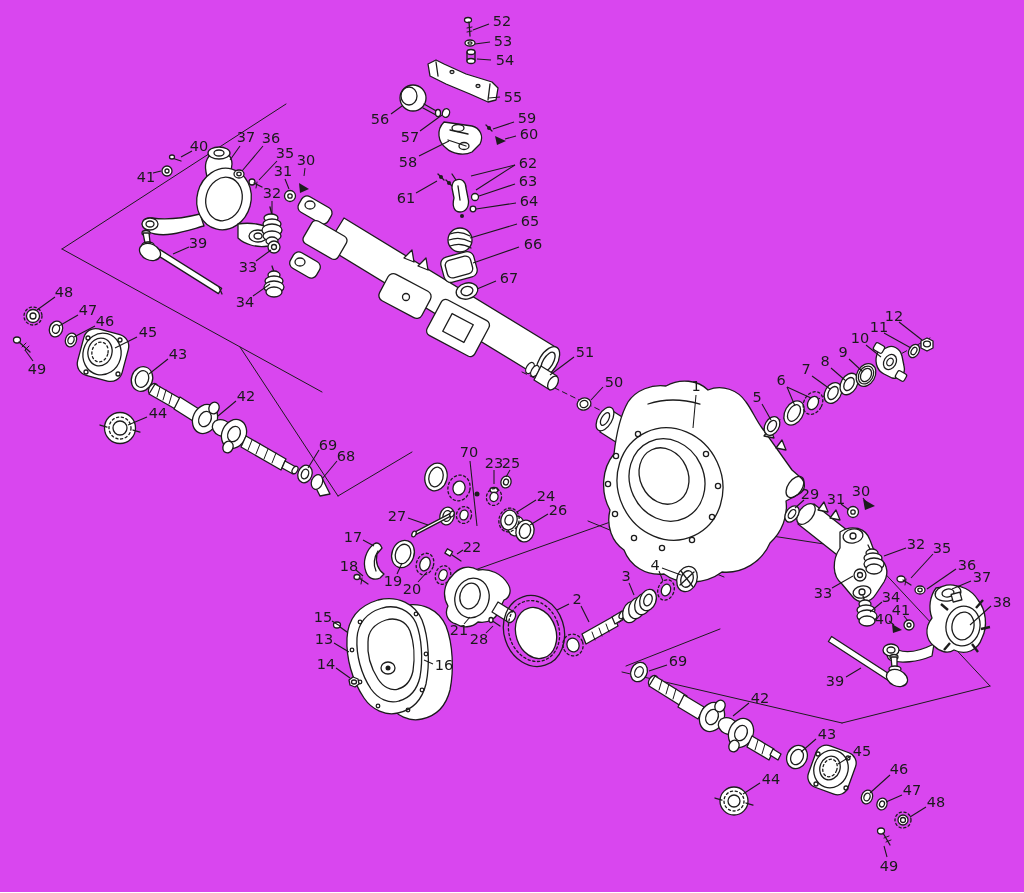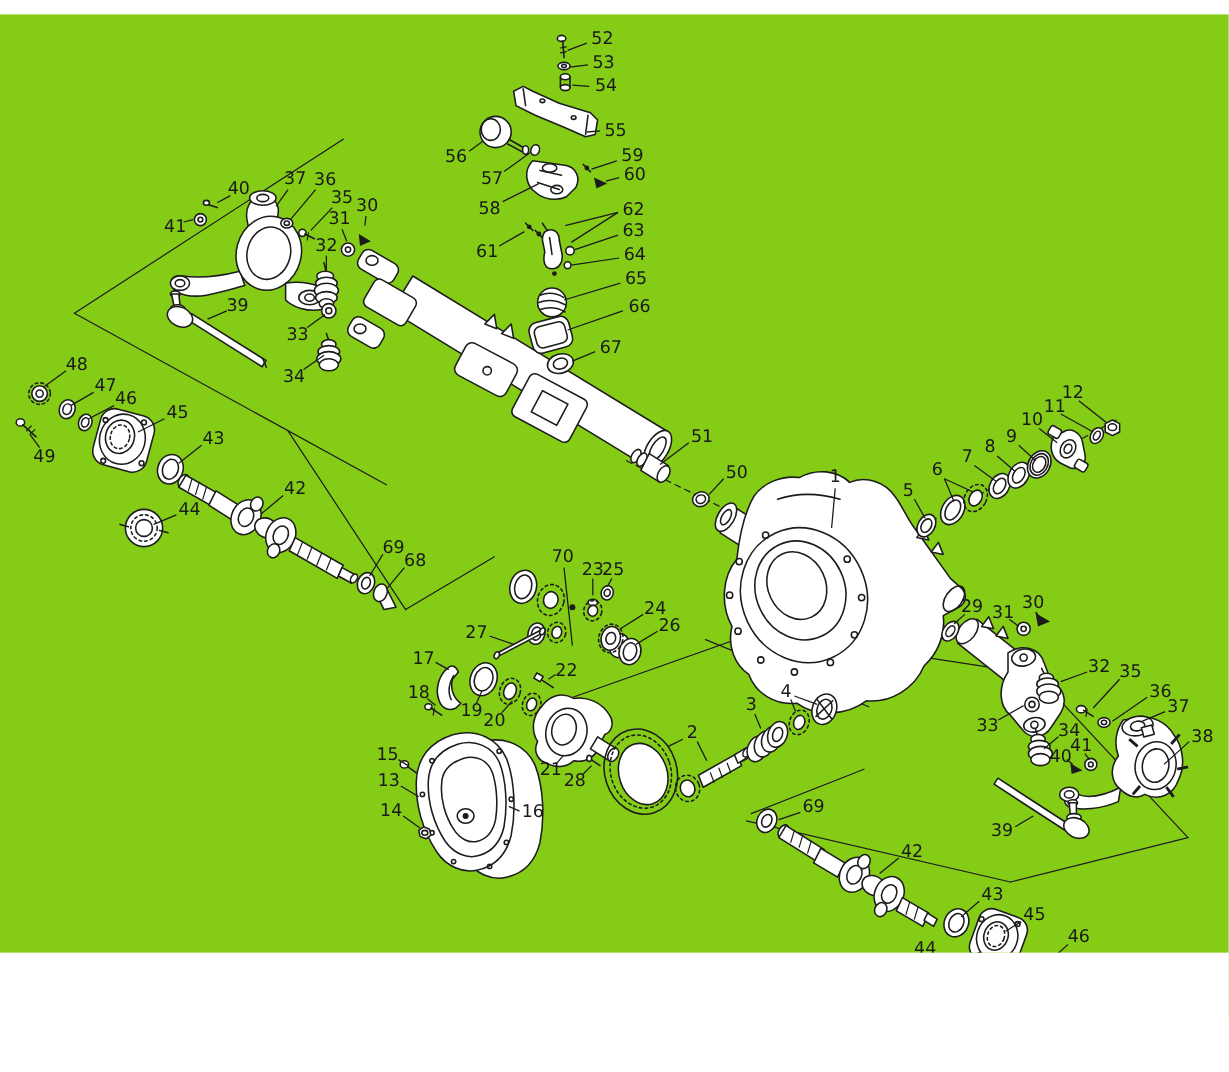--- a/index.html
+++ b/index.html
@@ -1,16 +1,16 @@
 <!DOCTYPE html>
 <html><head>
 <meta charset="utf-8">
 <style>
   html,body{margin:0;padding:0;background:#ffffff;}
-  #stage{position:relative;width:1024px;height:782px;background:#84cc16;overflow:hidden;margin-top:12px;}
+  #stage{position:relative;width:1024px;height:892px;background:#d946ef;overflow:hidden;}
   svg{display:block;}
   .art{stroke:#1c1c1c;fill:none;stroke-width:1.3;stroke-linecap:round;stroke-linejoin:round;}
   .fw{fill:#ffffff;}
   .fi{fill:#1c1c1c;stroke:none;}
   .thin{stroke-width:1;}
   .teeth{fill:none;stroke-dasharray:2.2 2.6;}
   .dash{stroke-dasharray:5 4;stroke-width:1;}
   .hatch{stroke-width:1;}
   #callout-layer text{font-family:"DejaVu Sans","Liberation Sans",sans-serif;font-size:14.5px;fill:#1a1a1a;}
   #callout-layer line{stroke:#1a1a1a;stroke-width:1.05;}

